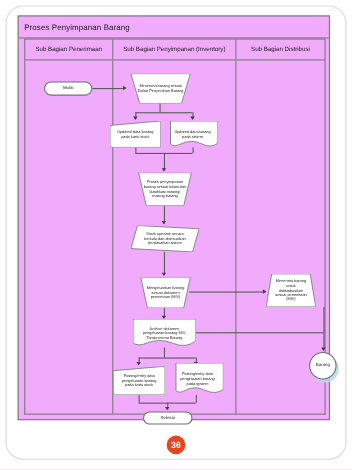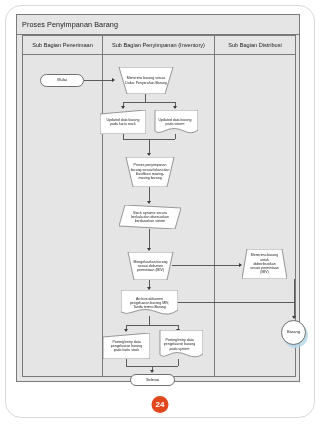--- a/index.html
+++ b/index.html
@@ -24,21 +24,21 @@
     border-radius:16px;
     background:#ffffff;
   }
   
   #diagram-table{
     position:absolute;
     left:16px;top:14px;
     width:284px;height:368px;
     box-sizing:border-box;
     border:1px solid #7a7a7a;
-    background:#e5e5e5;
+    background:#f0abfc;
   }
   #title-bar{
     position:absolute;
     left:0;top:0;
     width:100%;height:20px;
     box-sizing:border-box;
     border-bottom:1px solid #7a7a7a;
     display:flex;align-items:center;
     padding-left:5px;
   }
@@ -363,15 +363,15 @@
 
       <div class="node term" style="left:108px;top:319px;width:45px;height:12px;">
         <span class="label-wrap">
             <span class="ntext">Selesai</span>
           </span>
       </div>
 
     </div>
   </div>
 
-  <div id="page-badge">24</div>
+  <div id="page-badge">36</div>
 
 </div>
 
 </body></html>

